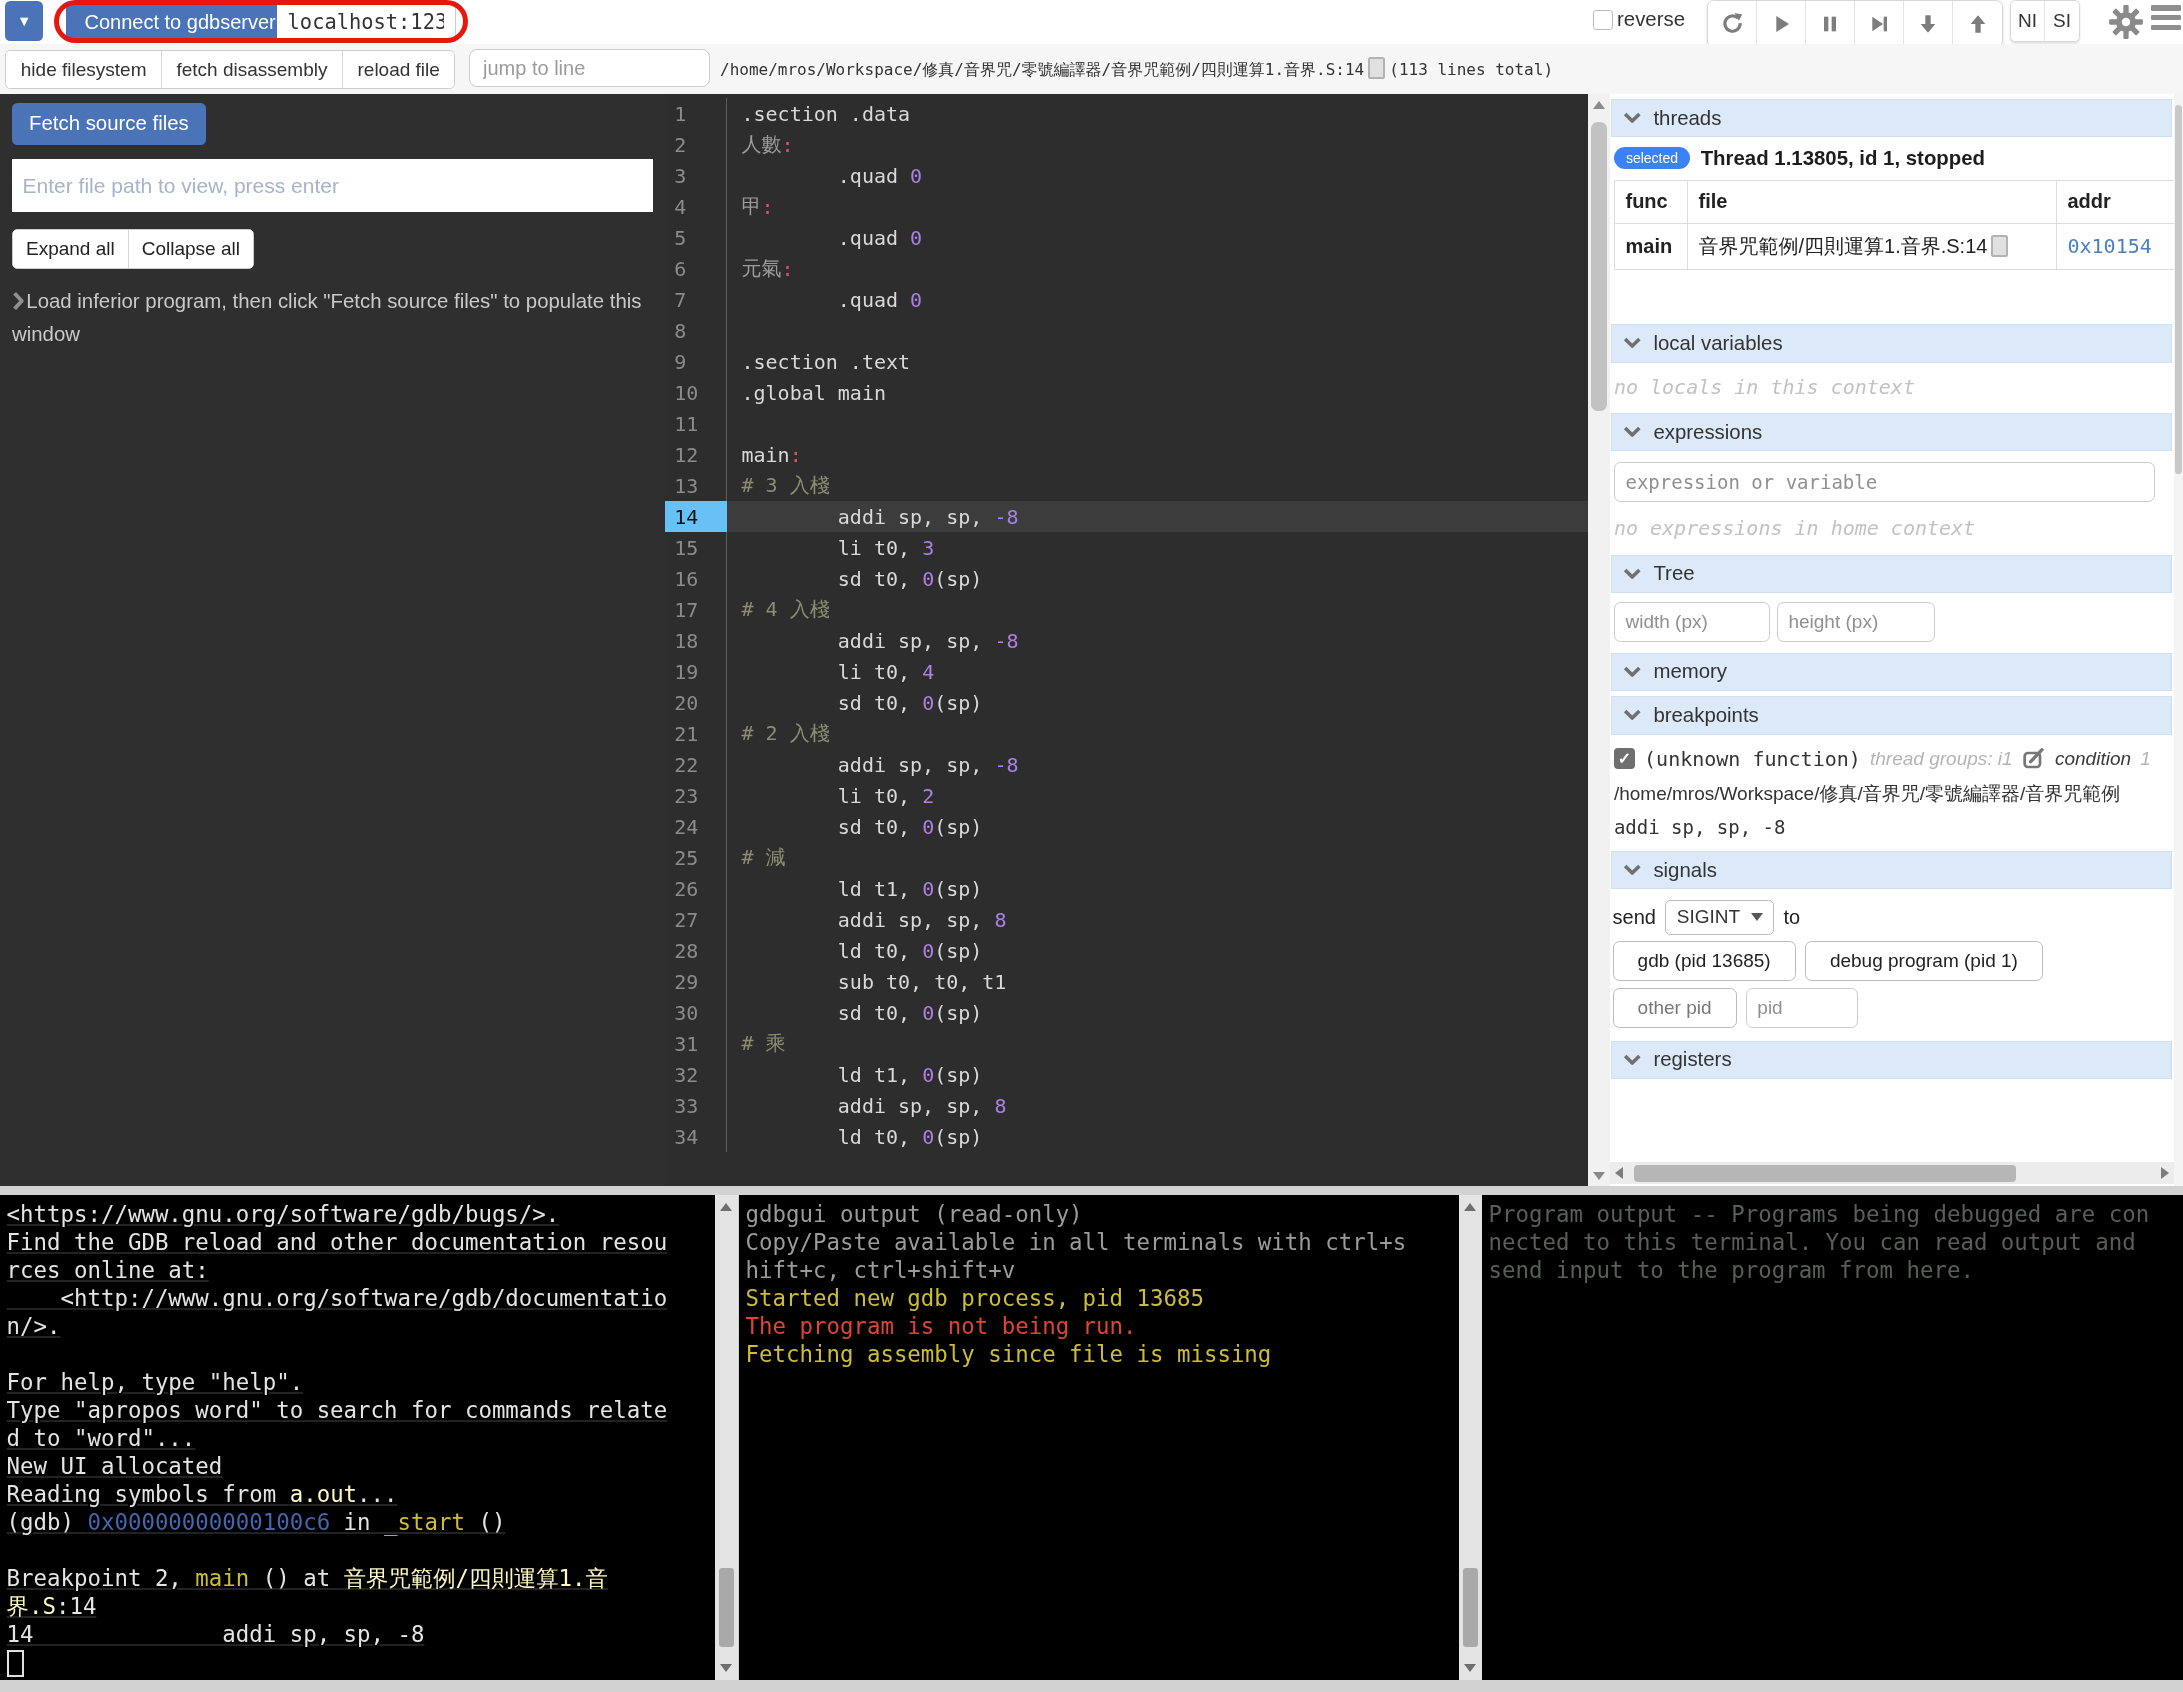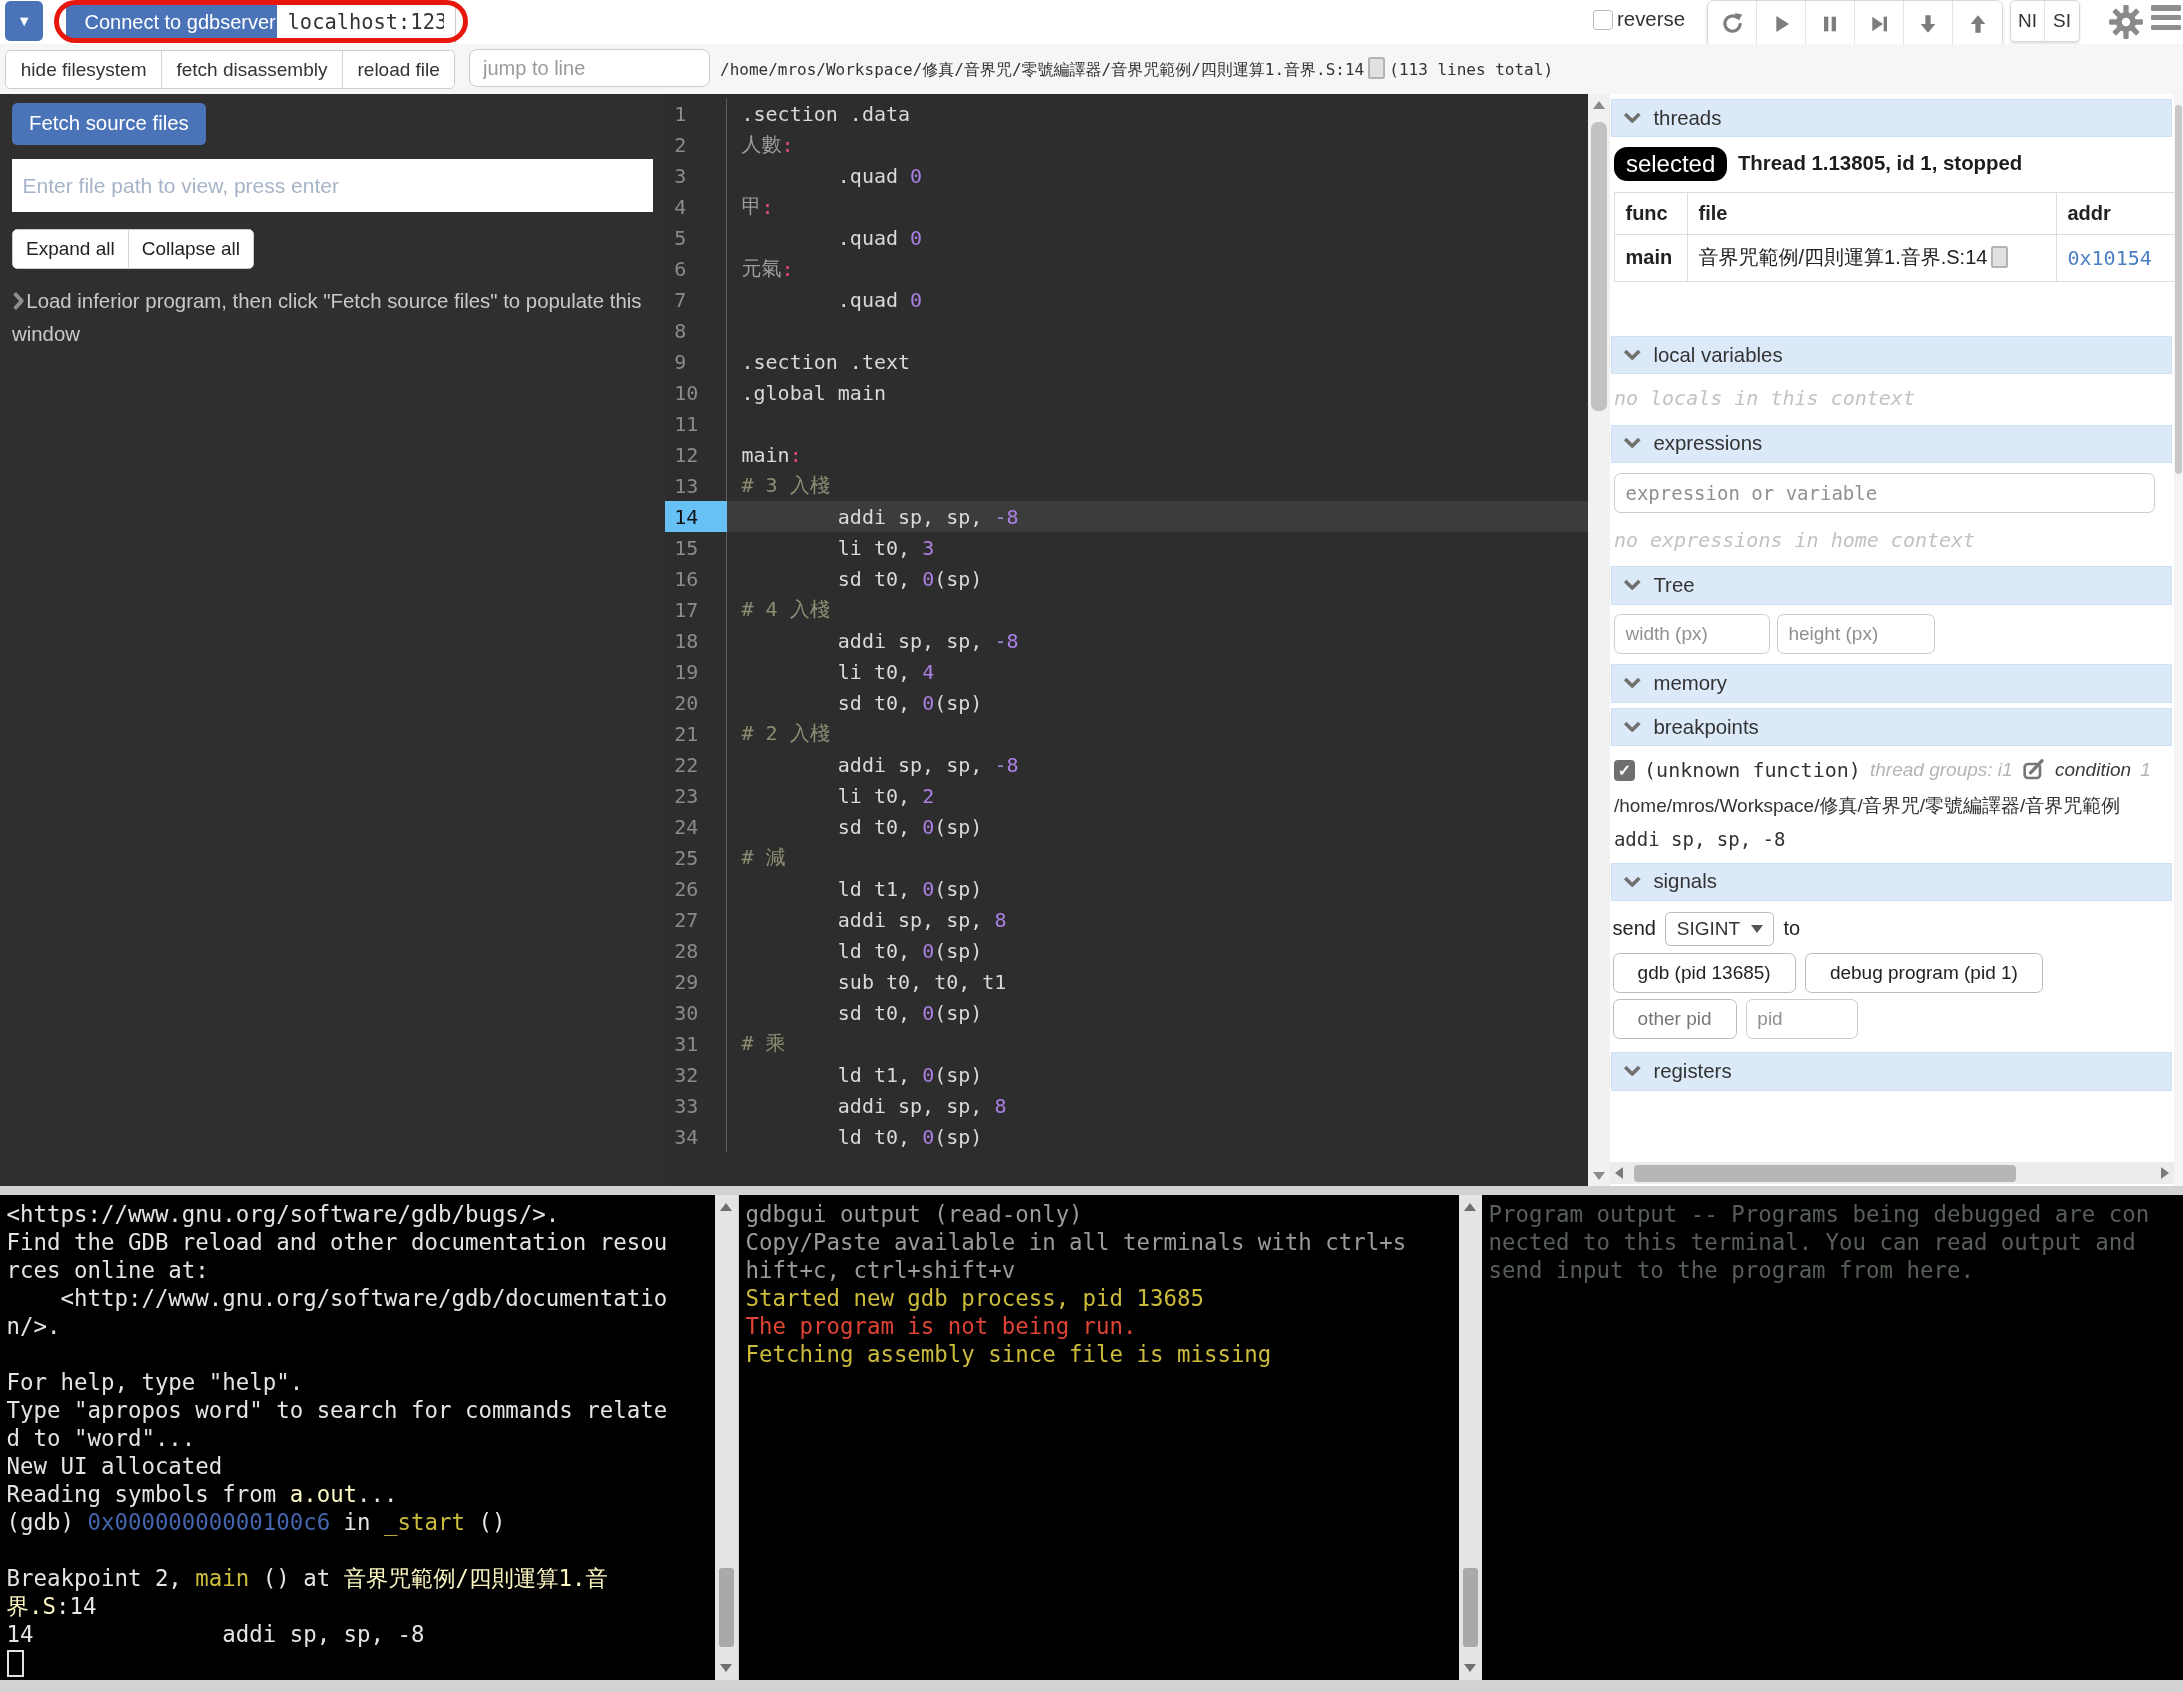--- a/index.html
+++ b/index.html
@@ -71,21 +71,21 @@
   
   .ed-sb{position:absolute;left:1588px;top:94px;width:22.4px;height:1093px;background:#f1f1f1;}
   .sb-thumb-v{position:absolute;left:3.3px;width:16px;background:#c2c2c2;border-radius:6.6px;}
   .tri{width:0;height:0;position:absolute;}
 
   
   .rpanel{position:absolute;left:1610px;top:94px;width:573px;height:1093px;background:#fff;overflow:hidden;box-sizing:border-box;}
   .sec-h{display:flex;align-items:center;gap:12px;background:#dbe9f9;border:0.7px solid #cfe0f3;
          padding:6.6px 10.6px;margin:5.3px 10.6px 0 1.3px;font-size:20.4px;color:#333;}
   .sec-body{margin:0 10.6px 0 1.3px;}
-  .badge{background:#000000;color:#fff;border-radius:13px;padding:3.3px 12px;font-size:24px;}
+  .badge{background:#3b82f6;color:#fff;border-radius:13px;padding:3.3px 12px;font-size:14px;}
   .thr-row{display:flex;align-items:center;margin:9.2px 0 0 2.6px;}
   .thr-label{font-weight:bold;font-size:20.4px;color:#1d1d1d;margin-left:10.6px;}
   table.thr{border-collapse:collapse;margin:10.6px 0 0 2.6px;font-size:20px;width:646px;table-layout:fixed;}
   table.thr th,table.thr td{border:0.7px solid #ddd;padding:9.2px 10.6px;text-align:left;overflow:hidden;white-space:nowrap;}
   table.thr th{font-weight:bold;color:#222;}
   td.addr-cell{color:#4a7fc1;font-family:"DejaVu Sans Mono",monospace;}
   .empty-txt{font-family:"DejaVu Sans Mono",monospace;font-style:italic;font-size:20px;color:#c2c2c2;margin:12px 0 14.5px 2.6px;}
   .rp-input{border:0.7px solid #ccc;border-radius:6.6px;height:40px;font-size:19px;padding:0 10.6px;box-sizing:border-box;color:#333;background:#fff;}
   .rp-input::placeholder{color:#909090;}
   .mono-in{font-family:"DejaVu Sans Mono",monospace;}
@@ -508,21 +508,21 @@
   <div class="rp-hsb">
     <div class="tri" style="left:5.3px;top:5.3px;border-top:6px solid transparent;border-bottom:6px solid transparent;border-right:8px solid #7c7c7c;"></div>
     <div class="thumb"></div>
     <div class="tri" style="right:5.3px;top:5.3px;border-top:6px solid transparent;border-bottom:6px solid transparent;border-left:8px solid #7c7c7c;"></div>
   </div>
   <div class="rp-vsb">
       <div class="thumb"></div>
     </div>
 
   <div class="terms">
-    <div class="term" style="left:0;width:722px;">
+    <div class="term" style="left:0;width:722px;text-decoration:underline;">
       <div>
           <pre class="tline"><span class="t-wht">&lt;https://www.gnu.org/software/gdb/bugs/&gt;.</span></pre>
           <pre class="tline"><span class="t-wht">Find the GDB reload and other documentation resou</span></pre>
           <pre class="tline"><span class="t-wht">rces online at:</span></pre>
           <pre class="tline"><span class="t-wht">    &lt;http://www.gnu.org/software/gdb/documentatio</span></pre>
           <pre class="tline"><span class="t-wht">n/&gt;.</span></pre>
           <pre class="tline"></pre>
           <pre class="tline"><span class="t-wht">For help, type "help".</span></pre>
           <pre class="tline"><span class="t-wht">Type "apropos word" to search for commands relate</span></pre>
           <pre class="tline"><span class="t-wht">d to "word"...</span></pre>

